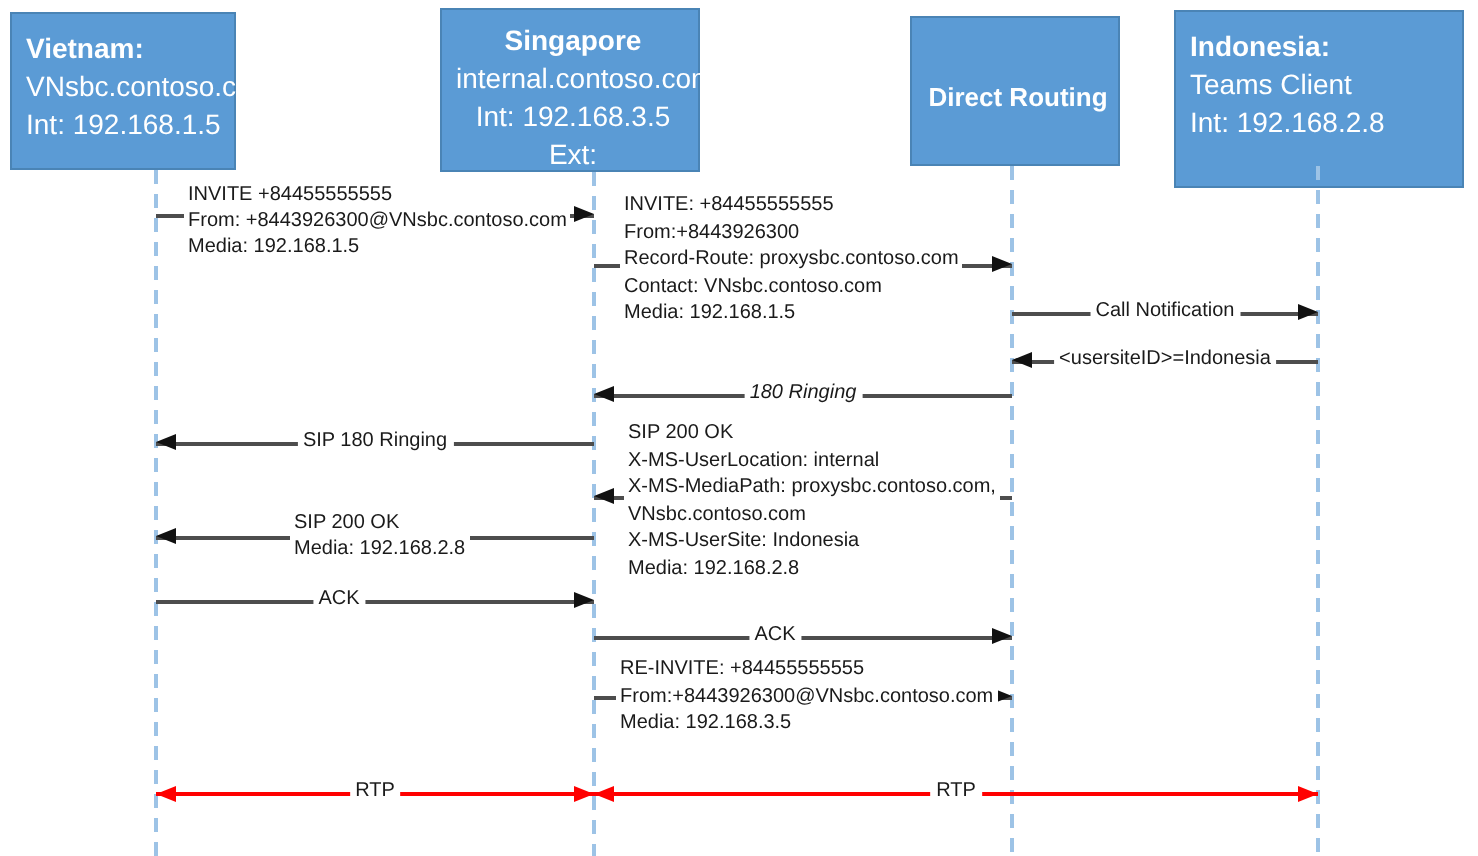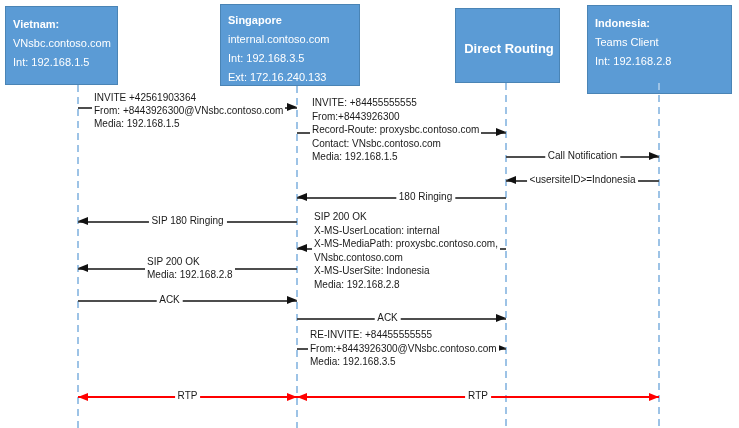--- a/index.html
+++ b/index.html
@@ -3,21 +3,21 @@
 <meta charset="utf-8">
 <style>
   html,body{margin:0;padding:0;background:#fff;}
   .stage{
     position:relative;width:739px;height:428px;background:#fff;overflow:hidden;
     font-family:"Liberation Sans",sans-serif;color:#1a1a1a;
   }
   
   .actor{
     position:absolute;box-sizing:border-box;background:#5B9BD5;border:1px solid #4a84b5;
-    color:#fff;font-size:11px;line-height:19px;padding:6px 4px 0 7px;
+    color:#fff;font-size:14px;line-height:19px;padding:6px 4px 0 7px;
   }
   .actor .t{font-weight:bold;}
   .actor .b{white-space:pre-line;}
   .actor.center{display:flex;align-items:center;font-weight:bold;font-size:13px;}
   
   .lifeline{
     position:absolute;width:2px;
     background:repeating-linear-gradient(to bottom,#9DC3E6 0 7px,transparent 7px 12px);
   }
   
@@ -41,21 +41,21 @@
 </head>
 <body>
 
 <div class="stage">
 
   <div class="actor" style="left:5px;top:6px;width:113px;height:79px;padding-top:8px;">
     <div class="t">Vietnam:</div>
     <div class="b">VNsbc.contoso.com
 Int: 192.168.1.5</div>
   </div>
-  <div class="actor" style="left:220px;top:4px;width:140px;height:82px;">
+  <div class="actor" style="left:220px;top:4px;width:130px;height:82px;text-align:center;">
     <div class="t">Singapore</div>
     <div class="b">internal.contoso.com
 Int: 192.168.3.5
 Ext: 172.16.240.133</div>
   </div>
   <div class="actor center" style="left:455px;top:8px;width:105px;height:75px;justify-content:center;">
     <div class="t">Direct Routing</div>
   </div>
   <div class="actor" style="left:587px;top:5px;width:145px;height:89px;padding-top:8px;">
     <div class="t">Indonesia:</div>
@@ -64,21 +64,21 @@
   </div>
 
   <div class="lifeline" style="left:77px;top:85px;height:343px;"></div>
   <div class="lifeline" style="left:296px;top:86px;height:342px;"></div>
   <div class="lifeline" style="left:505px;top:83px;height:345px;"></div>
   <div class="lifeline" style="left:658px;top:83px;height:345px;"></div>
 
   <div class="msg" style="left:78px;top:91px;width:219px;height:42px;">
     <div class="mline" style="top:16px;"></div>
     <span class="ah ah-r" style="top:12px;"></span>
-    <div class="mtext" style="left:14px;top:0;">INVITE +42561903364
+    <div class="mtext" style="left:14px;top:0;">INVITE +84455555555
 From: +8443926300@VNsbc.contoso.com
 Media: 192.168.1.5</div>
   </div>
 
   <div class="msg" style="left:297px;top:96px;width:209px;height:70px;">
     <div class="mline" style="top:36px;"></div>
     <span class="ah ah-r" style="top:32px;"></span>
     <div class="mtext" style="left:13px;top:0;line-height:13.5px;">INVITE: +84455555555
 From:+8443926300
 Record-Route: proxysbc.contoso.com
@@ -94,21 +94,21 @@
 
   <div class="msg" style="left:506px;top:173px;width:153px;height:16px;">
     <div class="mline" style="top:7px;"></div>
     <span class="ah ah-l" style="top:3px;"></span>
     <div class="mlabel" style="top:1px;">&lt;usersiteID&gt;=Indonesia</div>
   </div>
 
   <div class="msg" style="left:297px;top:190px;width:209px;height:16px;">
     <div class="mline" style="top:7px;"></div>
     <span class="ah ah-l" style="top:3px;"></span>
-    <div class="mlabel" style="top:1px;margin-left:24px;">180 Ringing</div>
+    <div class="mlabel" style="top:1px;font-style:italic;">180 Ringing</div>
   </div>
 
   <div class="msg" style="left:78px;top:214px;width:219px;height:16px;">
     <div class="mline" style="top:7px;"></div>
     <span class="ah ah-l" style="top:3px;"></span>
     <div class="mlabel" style="top:1px;">SIP 180 Ringing</div>
   </div>
 
   <div class="msg" style="left:297px;top:204px;width:209px;height:84px;">
     <div class="mline" style="top:44px;"></div>

